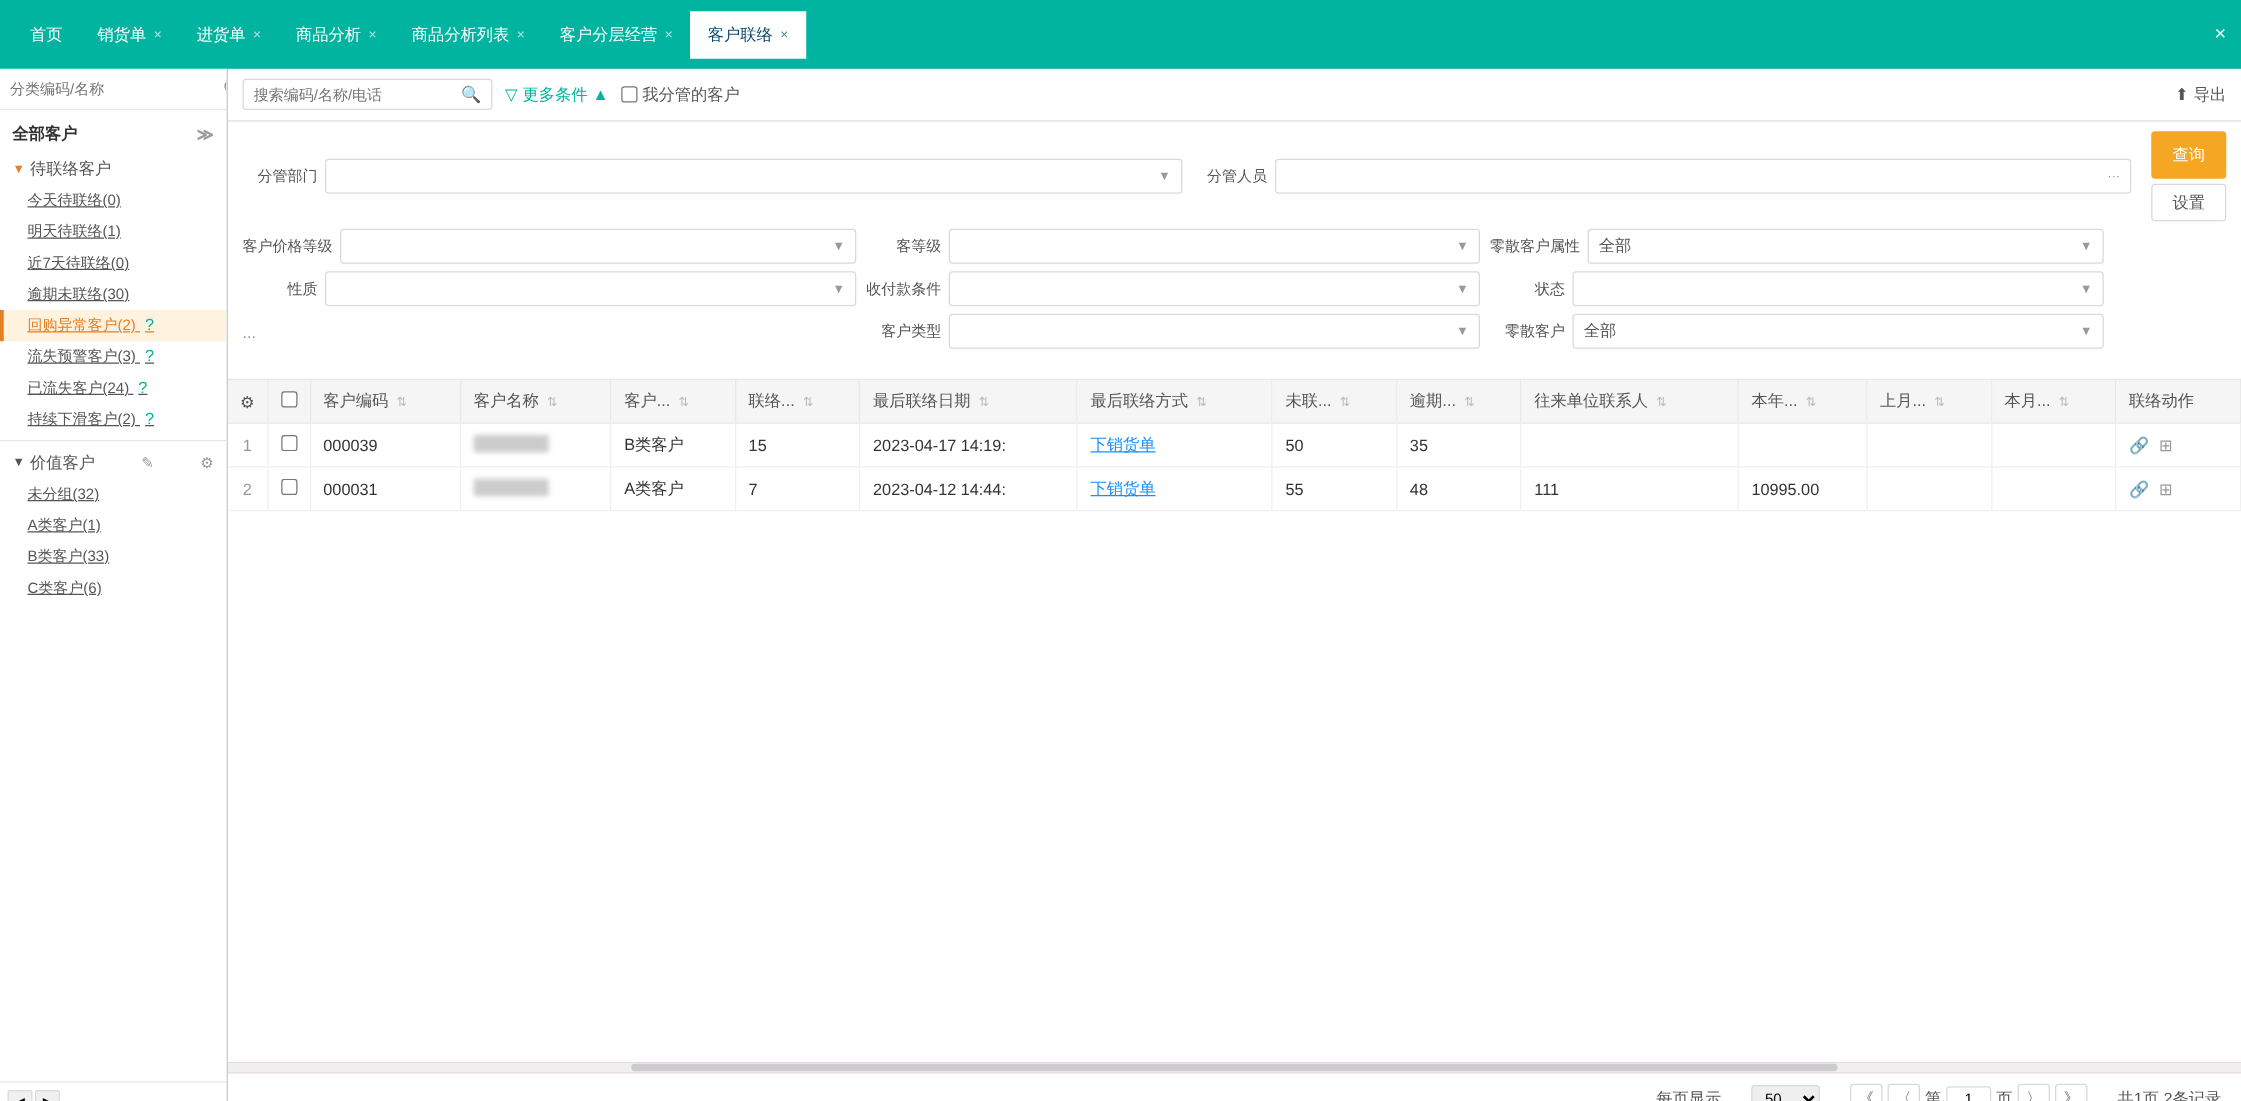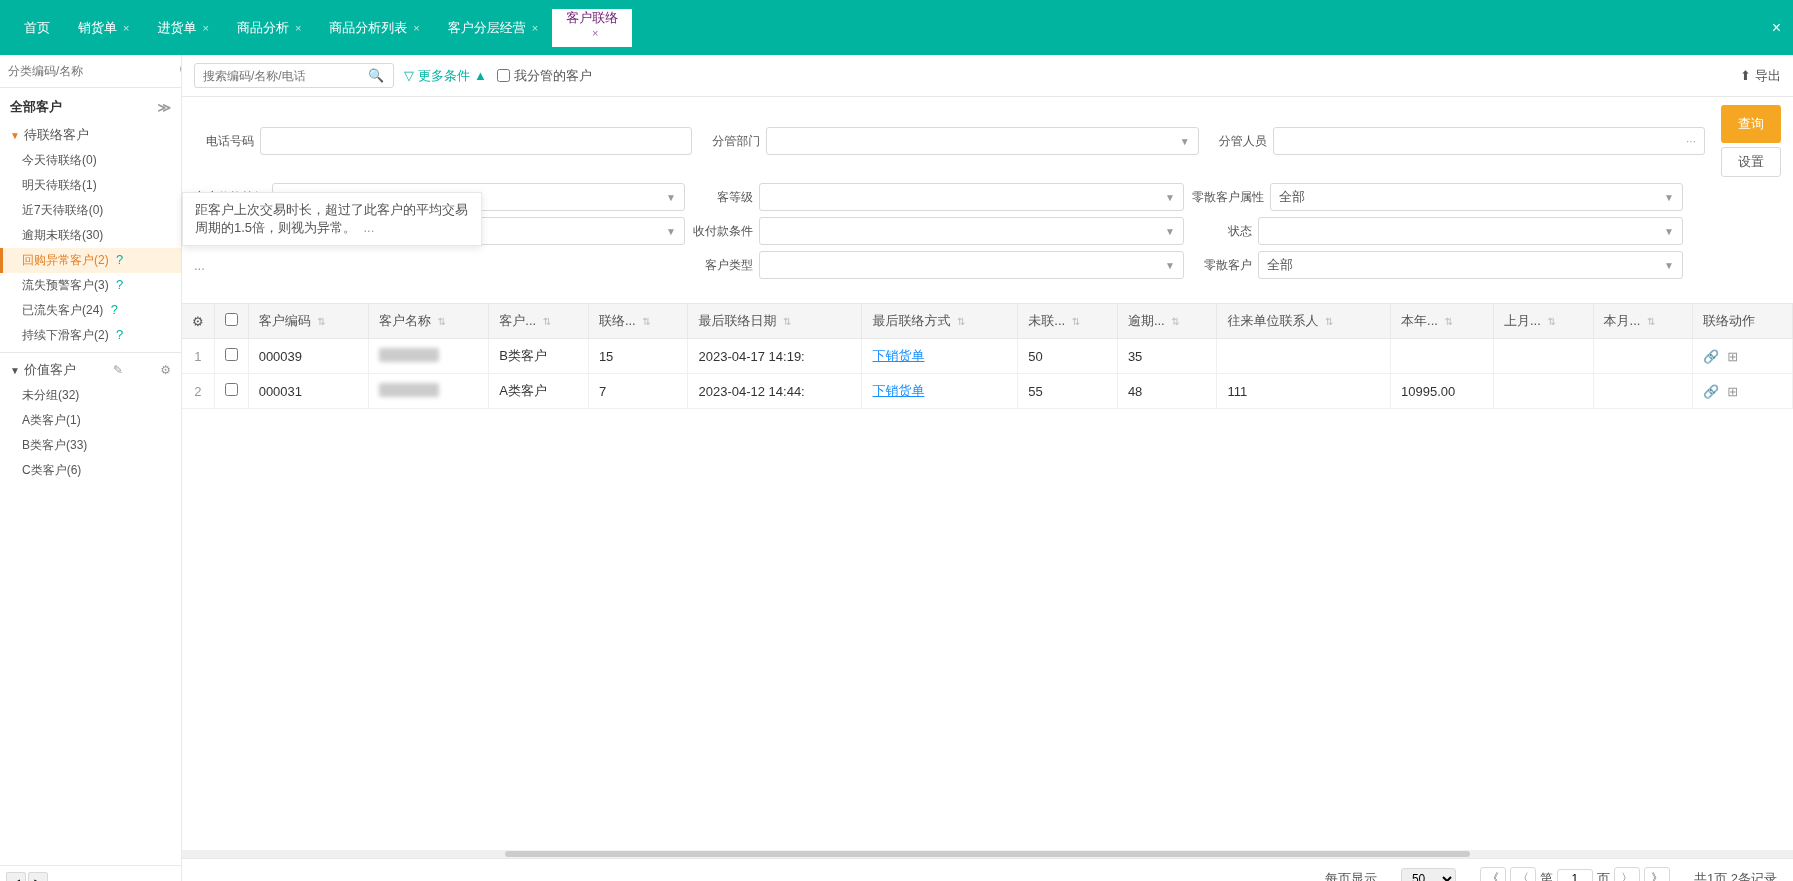--- a/index.html
+++ b/index.html
@@ -19,22 +19,21 @@
       padding: 0 14px;
       height: 38px;
       display: flex;
       align-items: center;
       cursor: pointer;
       font-size: 13px;
       white-space: nowrap;
     }
     .top-nav .nav-item.active {
       background: #fff;
-      color: #701a75;
-      flex-direction: column;
+      color: #0c4a6e;
     }
     .top-nav .nav-item .close-x {
       margin-left: 6px;
       font-size: 11px;
       opacity: 0.7;
     }
     .top-nav .nav-close {
       position: absolute;
       right: 12px;
       color: #fff;
@@ -103,20 +102,21 @@
     }
     .sidebar-group-title .triangle {
       color: #e67e22;
       font-size: 10px;
     }
     .sidebar-item {
       padding: 4px 10px 4px 22px;
       color: #555;
       cursor: pointer;
       font-size: 12px;
+      text-decoration: underline;
     }
     .sidebar-item.active {
       background: #fff3e0;
       color: #e67e22;
       border-left: 3px solid #e67e22;
       padding-left: 19px;
     }
     .sidebar-divider {
       height: 1px;
       background: #e8e8e8;
@@ -514,24 +514,20 @@
     </div>
 
     <div class="sidebar-bottom">
       <div class="sidebar-nav-arrows">
         <button>◀</button>
         <button>▶</button>
       </div>
     </div>
   </div>
 
-  <div class="tooltip-box" style="top:192px; left:182px; z-index:200; position:fixed;">
-    <span>距客户上次交易时长，超过了此客户的平均交易周期的1.5倍，则视为异常。</span>
-    <span style="color:#999;margin-left:4px;">...</span>
-  </div>
 
   <div class="content-area">
 
     <div class="filter-bar">
       <div class="filter-search">
         <input type="text" style="width: 140px;" placeholder="搜索编码/名称/电话">
         <span class="search-icon">🔍</span>
       </div>
       <div class="more-filters">
         <span>▽</span>
@@ -544,24 +540,20 @@
       </div>
       <div class="export-btn">
         <span>⬆</span>
         <span>导出</span>
       </div>
     </div>
 
     <div class="advanced-filters">
 
       <div class="filter-row">
-        <div class="filter-cell">
-          <span class="filter-label">电话号码</span>
-          <div class="filter-input" style="flex:2;"></div>
-        </div>
         <div class="filter-cell">
           <span class="filter-label">分管部门</span>
           <div class="filter-select" style="flex:2;">
             <span></span>
               <span class="arrow">▼</span>
           </div>
         </div>
         <div class="filter-cell">
           <span class="filter-label">分管人员</span>
           <div class="filter-select" style="flex:2;">

